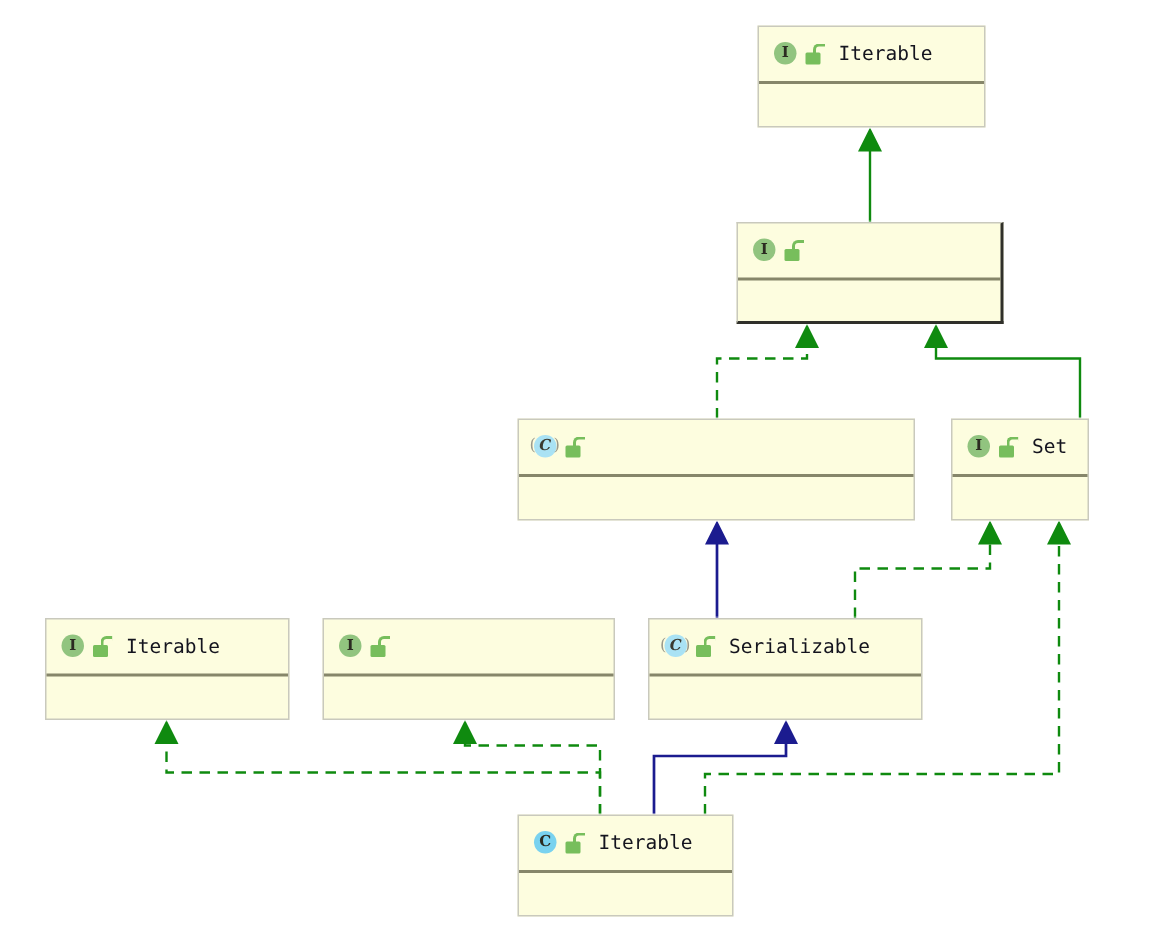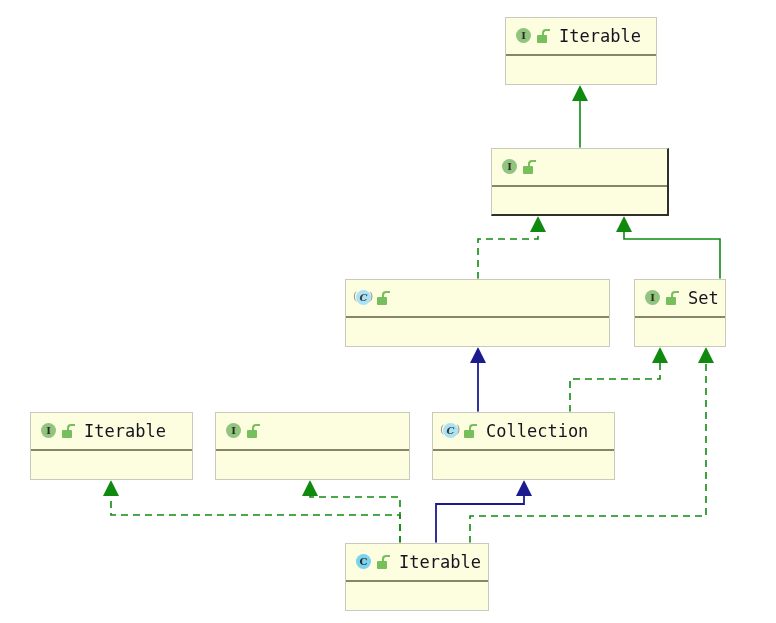--- a/index.html
+++ b/index.html
@@ -43,21 +43,21 @@
     padding: 0 12px 0 9px;
     border-bottom: 2px solid #86866a;
     box-sizing: border-box;
     white-space: nowrap;
   }
   .node-body {
     height: 28px;
     box-sizing: border-box;
   }
   .node-name {
-    font-size: 17px;
+    font-size: 13px;
     color: #14141e;
     letter-spacing: 0px;
     margin-left: 10px;
   }
 
   
   .kind-icon {
     position: relative;
     width: 17px;
     height: 17px;
@@ -268,21 +268,21 @@
       <span class="kind-icon abs">
         <span class="paren l">(</span>
         <span class="disc"></span>
         <span class="glyph">C</span>
         <span class="paren r">)</span>
       </span>
       <span class="lock-icon">
         <span class="shackle"></span>
           <span class="body"></span>
       </span>
-      <span class="node-name">Collection</span>
+      <span class="node-name">Serializable</span>
     </div>
     <div class="node-body"></div>
   </div>
 
   <div class="node" style="left:345px; top:543px; width:144px; height:68px;">
     <div class="node-header">
       <span class="kind-icon cls">
         <span class="disc"></span>
         <span class="glyph">C</span>
       </span>

